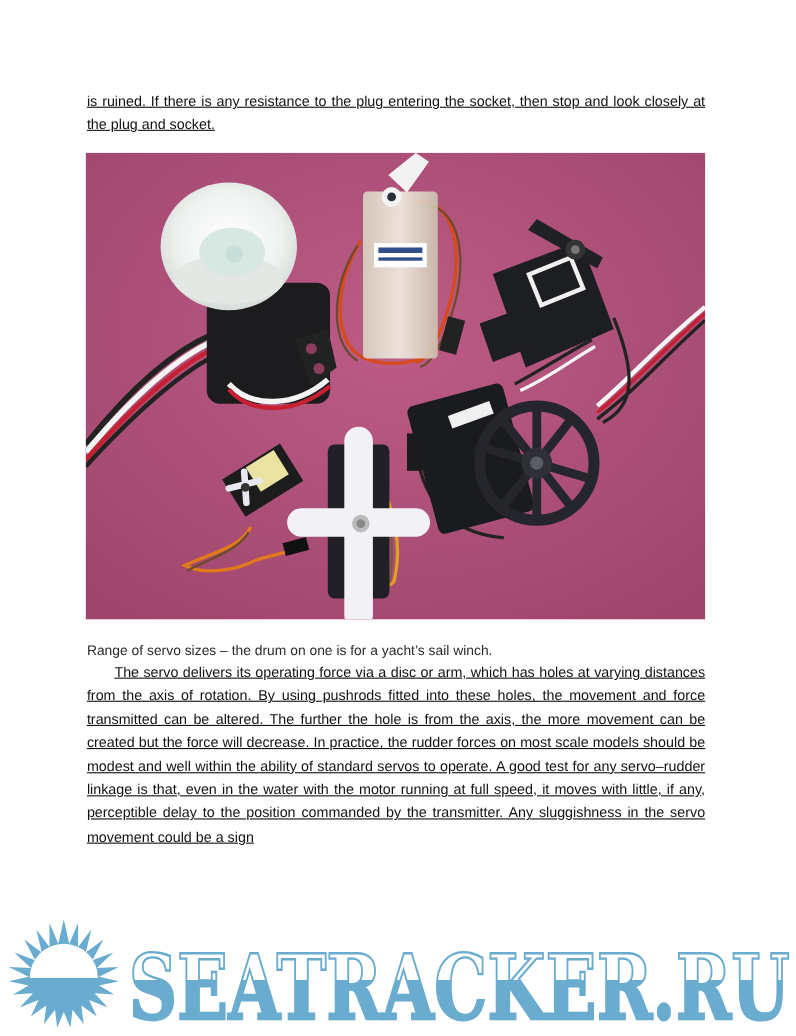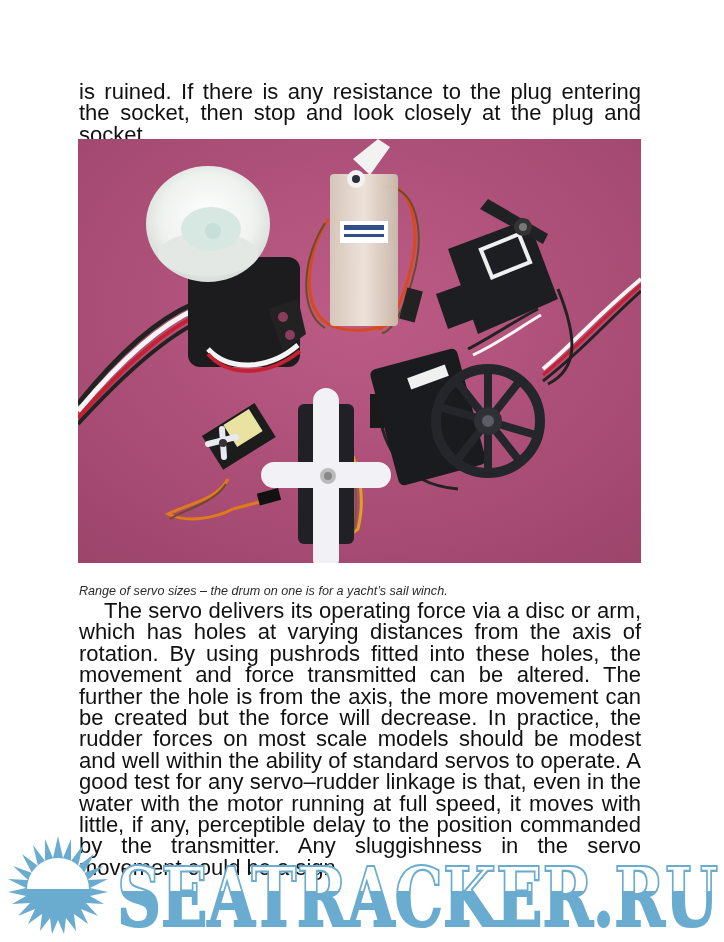--- a/index.html
+++ b/index.html
@@ -1,26 +1,26 @@
 <!DOCTYPE html>
 <html><head>
 <meta charset="utf-8">
 <style>
   html, body { margin: 0; padding: 0; background: #ffffff; }
   body { width: 724px; height: 942px; position: relative; overflow: hidden;
          font-family: "Liberation Sans", sans-serif; color: #111111; }
   .page { position: absolute; left: 0; top: 0; width: 724px; height: 942px; }
-  .para { position: absolute; left: 79px; width: 562px; font-size: 22px;
-          line-height: 21.4px; text-align: justify; margin: 0; }
+  .para { position: absolute; left: 79px; width: 562px; font-size: 13px;
+          line-height: 21.4px; text-align: justify; margin: 0; text-decoration: underline; }
   .para.first { top: 81px; }
   .para.body { top: 600px; text-indent: 25px; }
   .photo { position: absolute; left: 78px; top: 139px; width: 563px; height: 424px;
            background: #b0527a; overflow: hidden; }
   .caption { position: absolute; left: 79px; top: 584px; font-size: 12.6px;
-             font-style: italic; color: #2a2a2a; margin: 0; }
+             color: #2a2a2a; margin: 0; }
   .watermark { position: absolute; left: 4px; top: 832px; width: 664px; height: 110px; }
 </style>
 </head>
 <body>
 
 <div class="page">
 
   <p class="para first">is ruined. If there is any resistance to the plug entering the socket, then stop and look closely at the plug and socket.</p>
 
   <div class="photo" title="Photo of six radio-control servos of various sizes on a magenta cloth, including one with a white sail-winch drum">

